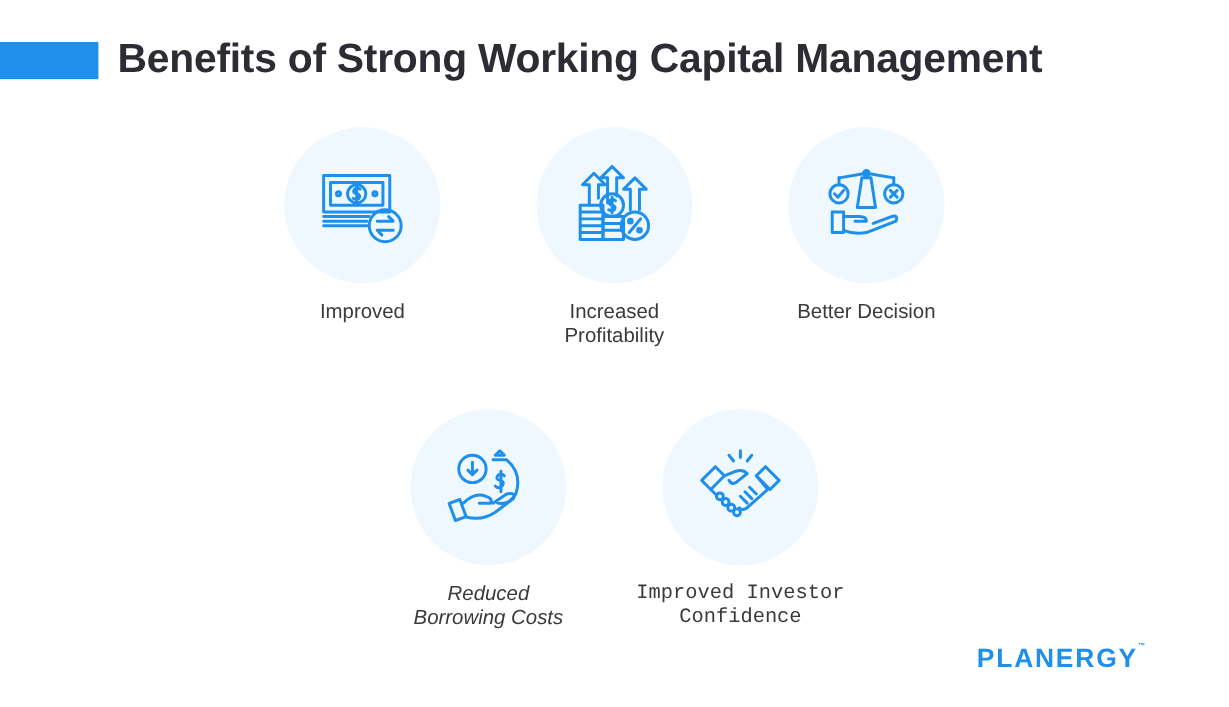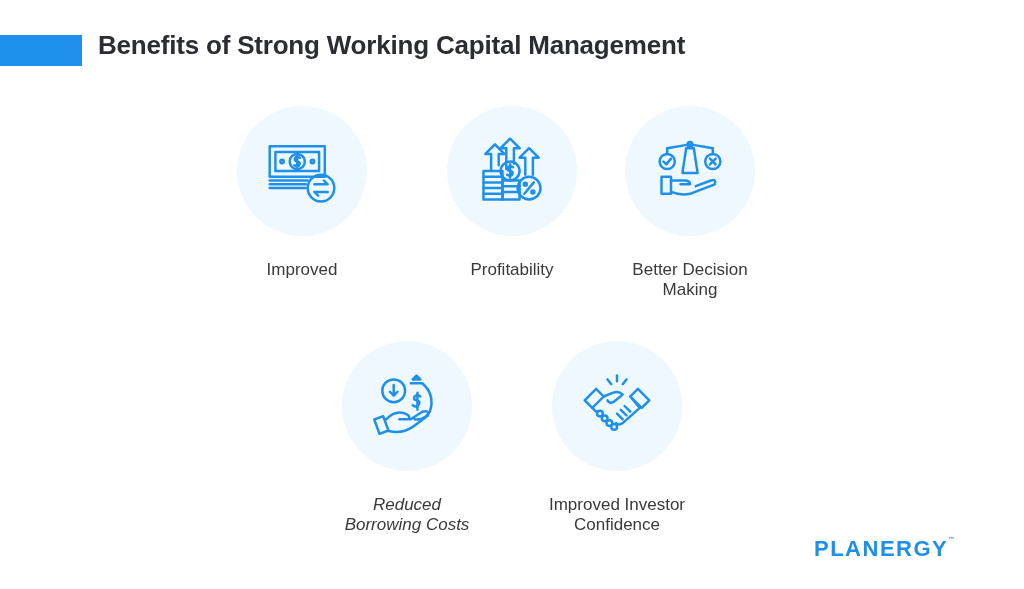--- a/index.html
+++ b/index.html
@@ -2,31 +2,31 @@
 <html><head>
   <meta charset="utf-8">
   <style>
     html, body { margin: 0; padding: 0; }
     body {
       width: 1024px; height: 589px; background: #ffffff; position: relative; overflow: hidden;
       font-family: "Liberation Sans", "DejaVu Sans", sans-serif;
     }
     .accent-bar { position: absolute; left: 0; top: 35px; width: 82px; height: 31px; background: #1e8feb; }
     .title {
-      position: absolute; left: 98px; top: 30px; font-size: 26px; font-weight: 700; color: #2b2d33;
+      position: absolute; left: 98px; top: 30px; font-size: 34px; font-weight: 700; color: #2b2d33;
       letter-spacing: -0.2px; white-space: nowrap;
     }
     .item { position: absolute; width: 200px; text-align: center; }
     .circle {
       width: 130px; height: 130px; border-radius: 50%; background: #eef8fe; margin: 0 auto;
       display: flex; align-items: center; justify-content: center;
     }
     .circle svg { width: 76px; height: 76px; }
     .circle svg * { fill: none; stroke: #1e8feb; stroke-width: 2.6; stroke-linecap: round; stroke-linejoin: round; }
-    .label { margin-top: 24px; font-size: 17px; line-height: 20px; color: #3a3a3a; }
+    .label { margin-top: 14px; font-size: 17px; line-height: 20px; color: #3a3a3a; }
     .logo { position: absolute; left: 814px; top: 536px; font-size: 22px; font-weight: 700; color: #1e8feb; letter-spacing: 1.5px; }
     .logo .tm { font-size: 6px; vertical-align: top; letter-spacing: 0; }
   </style>
 </head>
 <body>
 
 <div class="accent-bar"></div>
 <div class="title">Benefits of Strong Working Capital Management</div>
 
 <div class="item" style="left:202px; top:106px;">
@@ -60,43 +60,43 @@
       <path d="M30 56 h18 M30 62 h18"></path>
       <circle cx="38" cy="40" r="10"></circle>
       <path d="M41 36 q-3 -2 -5 0 q-2 3 2 4 q4 1 2 4 q-2 2 -5 0 M38 33 v14" stroke-width="1.8"></path>
       <circle cx="58" cy="58" r="12"></circle>
       <path d="M53 64 l10 -12"></path>
         <circle cx="54" cy="54" r="1.6"></circle>
         <circle cx="62" cy="62" r="1.6"></circle>
     </svg>
   </div>
   <div class="label">
+    <div>Increased</div>
     <div>Profitability</div>
   </div>
 </div>
 
-<div class="item" style="left:590px; top:106px;">
+<div class="item" style="left:622px; top:106px;">
   <div class="circle">
     <svg viewBox="0 0 80 80">
       <path d="M16 16 l24 -4 l24 4"></path>
       <circle cx="40" cy="12" r="2.5"></circle>
       <path d="M36 16 l-4 26 h16 l-4 -26 z"></path>
       <path d="M16 16 v6"></path>
         <circle cx="16" cy="30" r="8"></circle>
       <path d="M12 30 l3 3 l5 -6"></path>
       <path d="M64 16 v6"></path>
         <circle cx="64" cy="30" r="8"></circle>
       <path d="M61 27 l6 6 M67 27 l-6 6"></path>
       <rect x="10" y="46" width="10" height="18"></rect>
       <path d="M20 50 h14 q6 0 6 4 h-10 M20 62 q10 4 20 2 l26 -10 q2 -6 -4 -4 l-16 6"></path>
     </svg>
   </div>
   <div class="label">
     <div>Better Decision</div>
-    <div>Making</div>
   </div>
 </div>
 
 <div class="item" style="left:307px; top:341px;font-style:italic;">
   <div class="circle">
     <svg viewBox="0 0 80 80">
       <circle cx="26" cy="24" r="12"></circle>
       <path d="M26 18 v10 M22 25 l4 4 l4 -4"></path>
       <path d="M46 12 l4 -4 l4 4 z"></path>
       <path d="M44 16 h12 q14 12 8 30 q-6 10 -16 8"></path>
@@ -104,21 +104,21 @@
       <rect x="8" y="52" width="10" height="16" transform="rotate(-20 13 60)"></rect>
       <path d="M18 54 q10 -10 20 -6 q6 2 4 6 h-10 M20 66 q14 4 26 -4 l16 -12 q2 -6 -6 -4 l-12 8"></path>
     </svg>
   </div>
   <div class="label">
     <div>Reduced</div>
     <div>Borrowing Costs</div>
   </div>
 </div>
 
-<div class="item" style="left:517px; top:341px;">
+<div class="item" style="left:517px; top:341px;font-family:Liberation Mono, monospace;">
   <div class="circle">
     <svg viewBox="0 0 80 80">
       <path d="M40 8 v6 M30 12 l4 5 M50 12 l-4 5"></path>
       <path d="M6 34 l12 -12 l8 8 l-12 12 z"></path>
       <path d="M74 34 l-12 -12 l-8 8 l12 12 z"></path>
       <path d="M26 30 l10 -4 q6 -2 10 2 l-10 8 q-4 2 -6 -2"></path>
       <path d="M54 30 l10 12 l-18 16 q-4 3 -7 0"></path>
       <path d="M14 42 l4 4"></path>
       <circle cx="22" cy="48" r="3"></circle>
         <circle cx="27" cy="53" r="3"></circle>

